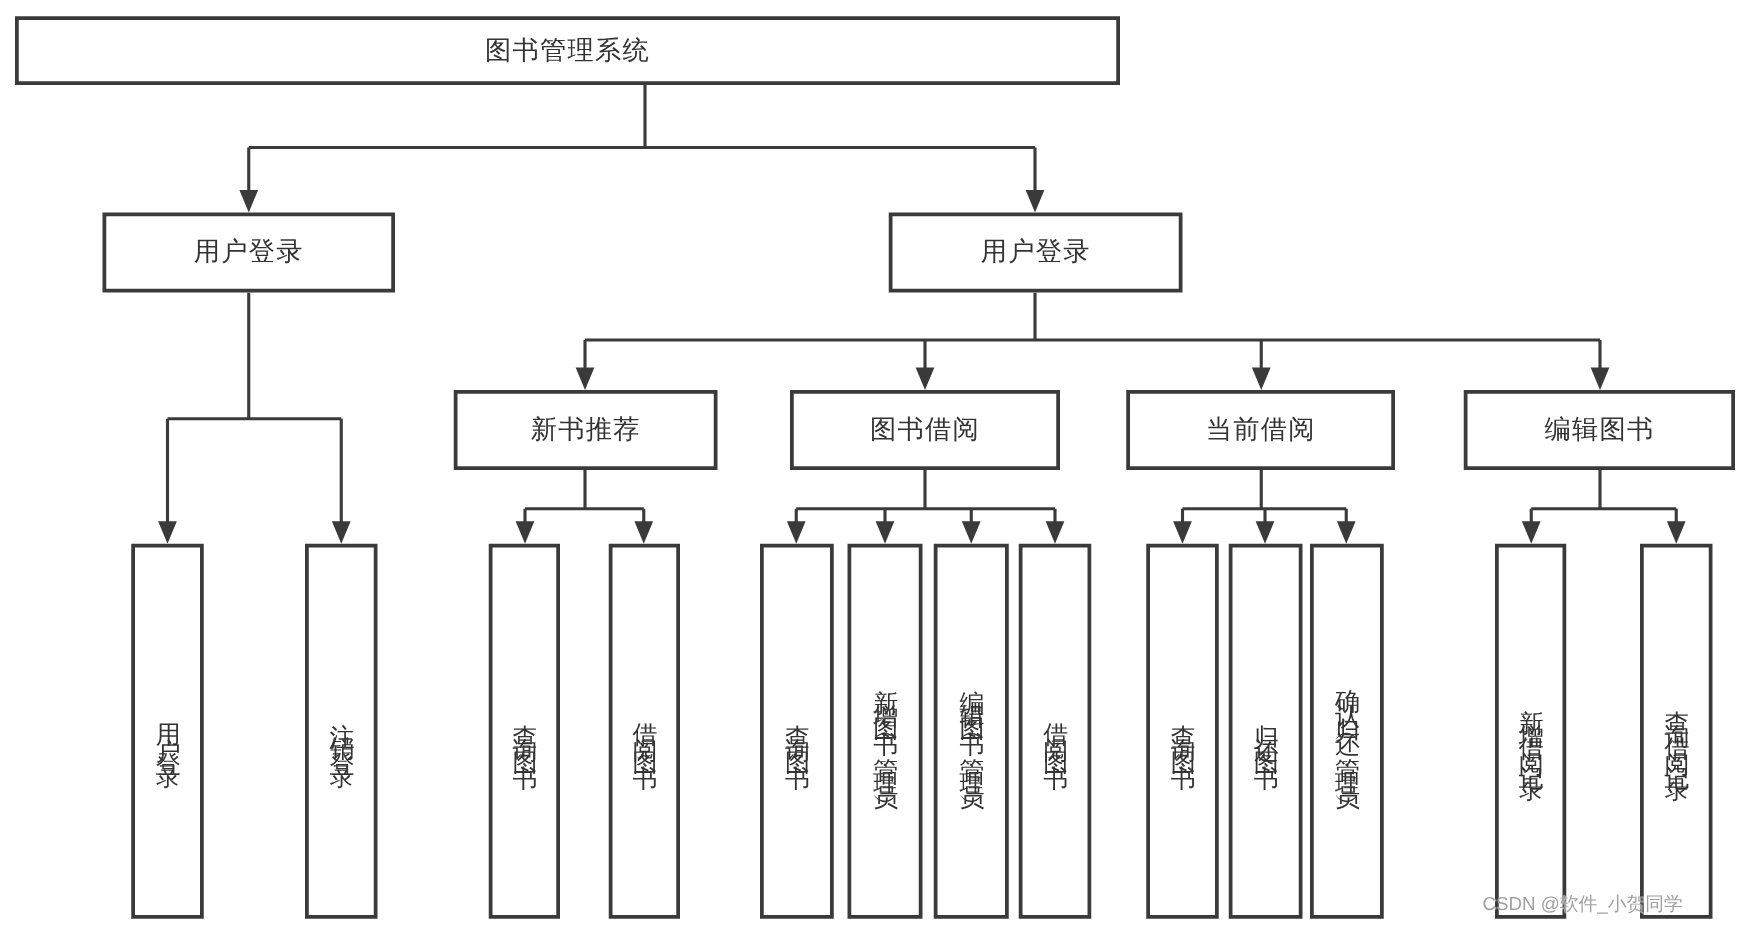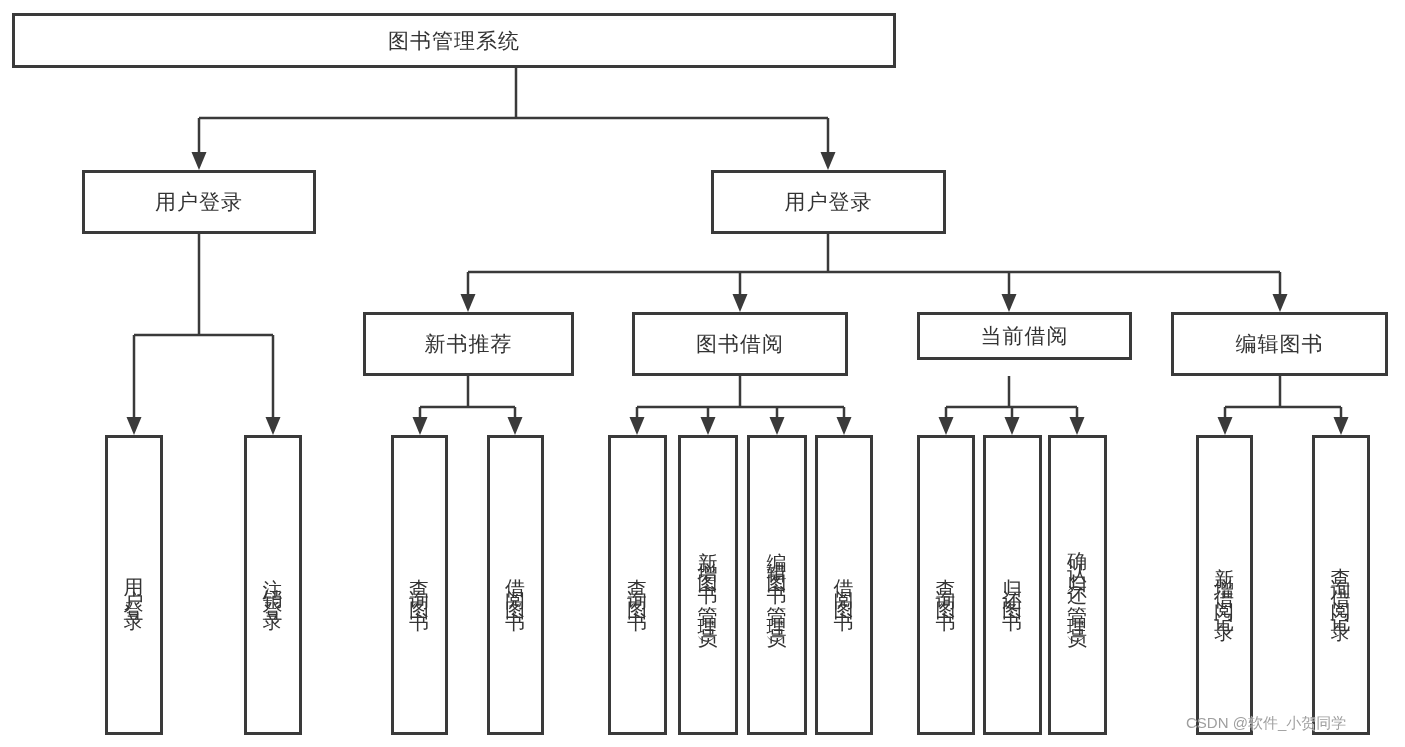--- a/index.html
+++ b/index.html
@@ -108,21 +108,21 @@
     </g>
   </svg>
 
   <div class="node" style="left:12px; top:13px; width:884px; height:55px;">图书管理系统</div>
 
   <div class="node" style="left:82px; top:170px; width:234px; height:64px;">用户登录</div>
   <div class="node" style="left:711px; top:170px; width:235px; height:64px;">用户登录</div>
 
   <div class="node" style="left:632px; top:312px; width:216px; height:64px;">图书借阅</div>
   <div class="node" style="left:363px; top:312px; width:211px; height:64px;">新书推荐</div>
-  <div class="node" style="left:901px; top:312px; width:215px; height:48px;margin-left:16px;">当前借阅</div>
+  <div class="node" style="left:901px; top:312px; width:215px; height:64px;">当前借阅</div>
   <div class="node" style="left:1171px; top:312px; width:217px; height:64px;">编辑图书</div>
 
   <div class="node vnode" style="left:105px; top:435px; width:58px; height:300px;">用户登录</div>
   <div class="node vnode" style="left:244px; top:435px; width:58px; height:300px;">注销登录</div>
 
   <div class="node vnode" style="left:391px; top:435px; width:57px; height:300px;">查询图书</div>
   <div class="node vnode" style="left:487px; top:435px; width:57px; height:300px;">借阅图书</div>
 
   <div class="node vnode" style="left:608px; top:435px; width:59px; height:300px;">查询图书</div>
   <div class="node vnode" style="left:678px; top:435px; width:60px; height:300px;">新增图书（管理员）</div>

